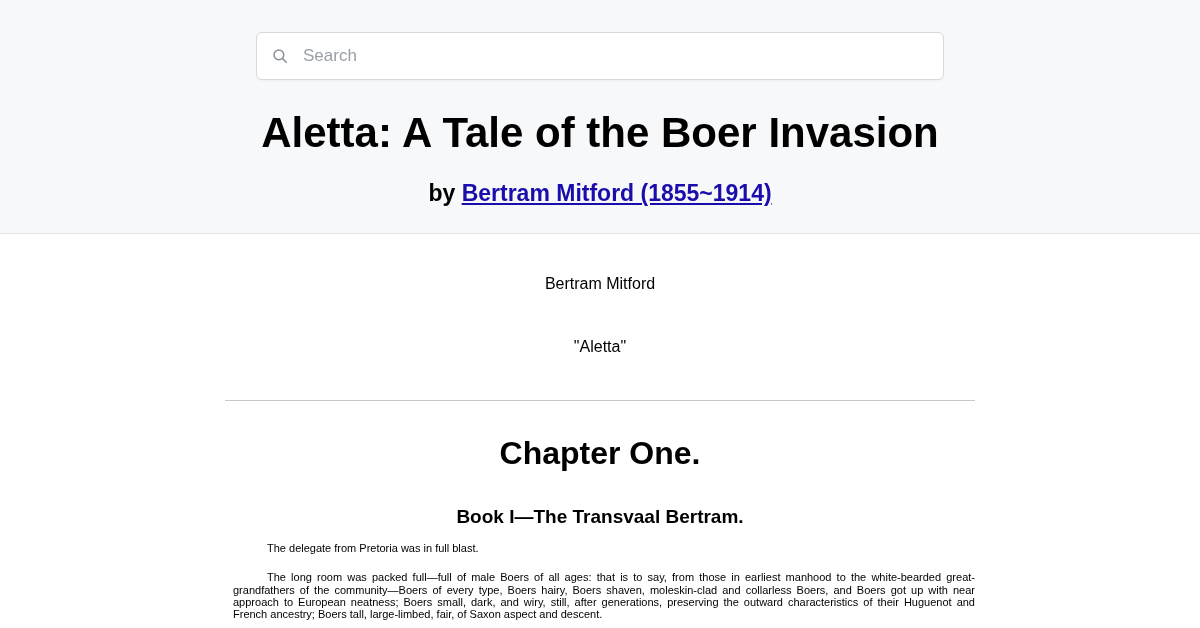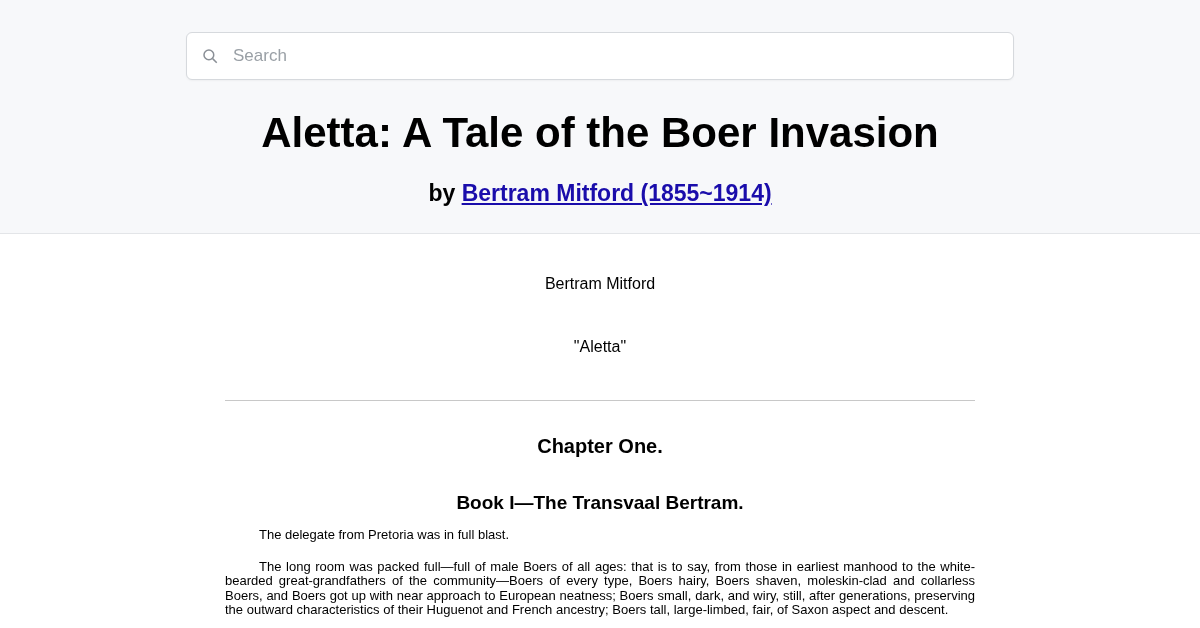--- a/index.html
+++ b/index.html
@@ -17,21 +17,21 @@
 
   
   .header {
     background: #f7f8fa;
     border-bottom: 1px solid #e3e5e8;
     padding: 32px 0 26px 0;
     text-align: center;
   }
 
   .search-wrap {
-    width: 828px;
+    width: 688px;
     margin: 0 auto;
     position: relative;
   }
 
   .search-box {
     width: 100%;
     box-sizing: border-box;
     height: 48px;
     border: 1px solid #d6d9dd;
     border-radius: 6px;
@@ -102,37 +102,37 @@
   }
 
   .divider {
     border: none;
     border-top: 1px solid #c8c8c8;
     margin: 0 0 34px 0;
     width: 100%;
   }
 
   .chapter-heading {
-    font-size: 20px;
+    font-size: 32px;
     font-weight: bold;
     margin: 0 0 34px 0;
   }
 
   .section-heading {
     font-size: 19px;
     font-weight: bold;
     margin: 0 0 14px 0;
   }
 
   .para {
     text-align: justify;
     text-indent: 34px;
-    font-size: 13px;
+    font-size: 11px;
     line-height: 1.12;
-    margin: 0 0 17px 0;
+    margin: 0 0 17px 8px;
   }
 </style>
 </head>
 <body>
 
 <div class="header">
 
   <div class="search-wrap">
     <div class="search-box">
       <svg class="search-icon" viewBox="0 0 24 24" fill="none" stroke="currentColor" stroke-width="2">

